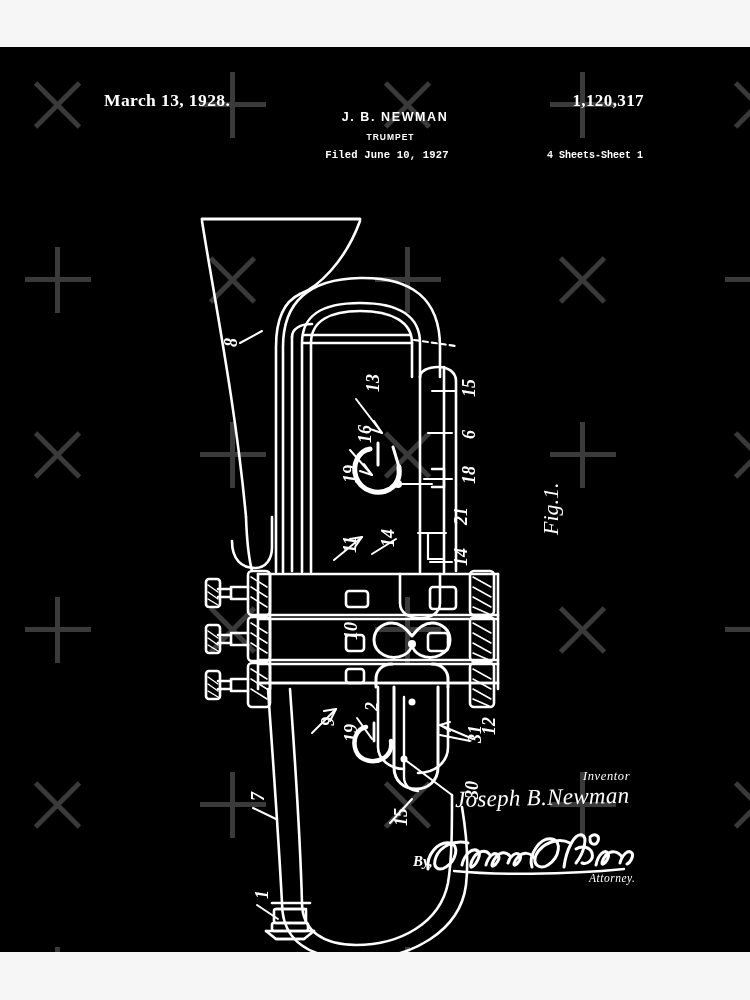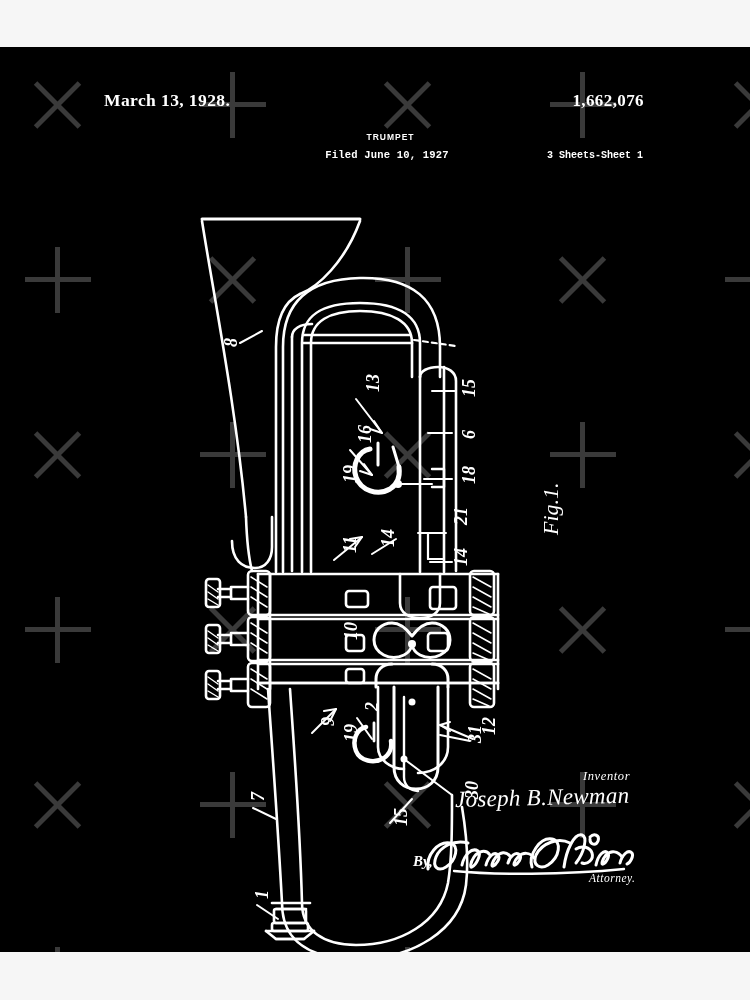--- a/index.html
+++ b/index.html
@@ -324,24 +324,25 @@
 
           <path d="M253 761 L276 772"></path>
 
           <path d="M257 858 L278 872"></path>
         </g>
       </g>
     </svg>
 
     <div id="hdr">
       <div class="hdr-date">March 13, 1928.</div>
-      <div class="hdr-num">1,662,076</div>
+      <div class="hdr-num">1,120,317</div>
+      <div class="hdr-inv">J. B. NEWMAN</div>
       <div class="hdr-title">TRUMPET</div>
       <div class="hdr-filed">Filed June 10, 1927</div>
-      <div class="hdr-sheets">3 Sheets-Sheet 1</div>
+      <div class="hdr-sheets">4 Sheets-Sheet 1</div>
     </div>
 
     <div id="refs">
         <div class="ref" style="left: 221px; top: 300px;">8</div>
         <div class="ref" style="left: 363px; top: 345px;">13</div>
         <div class="ref" style="left: 459px; top: 350px;">15</div>
         <div class="ref" style="left: 355px; top: 396px;">16</div>
         <div class="ref" style="left: 459px; top: 392px;">6</div>
         <div class="ref" style="left: 340px; top: 436px;">19</div>
         <div class="ref" style="left: 459px; top: 437px;">18</div>

